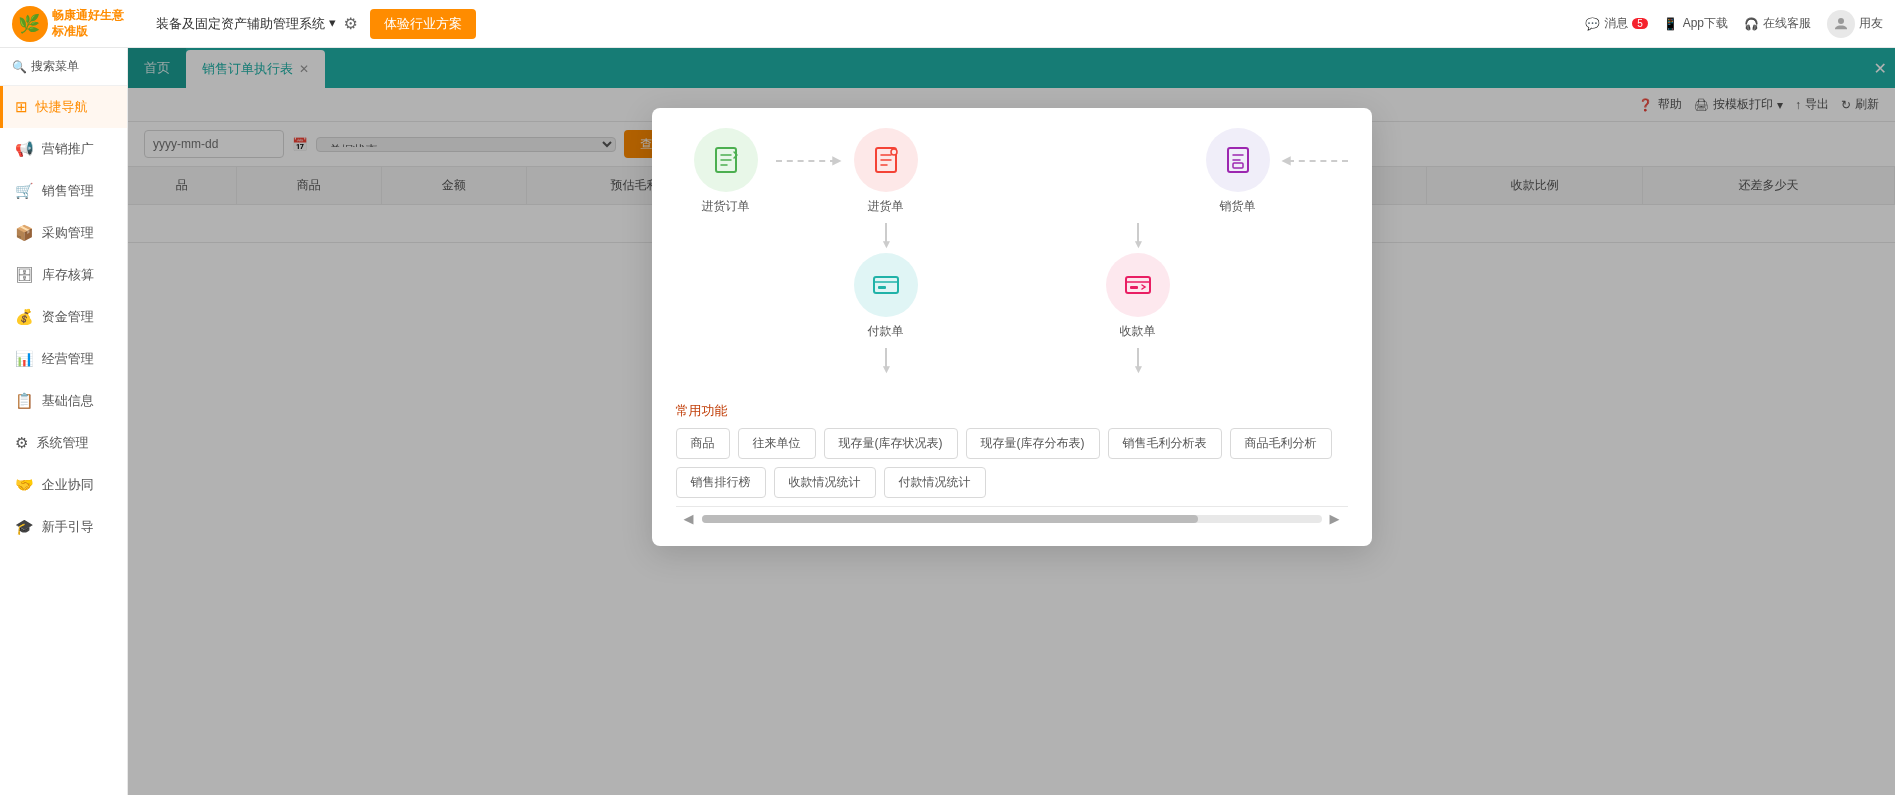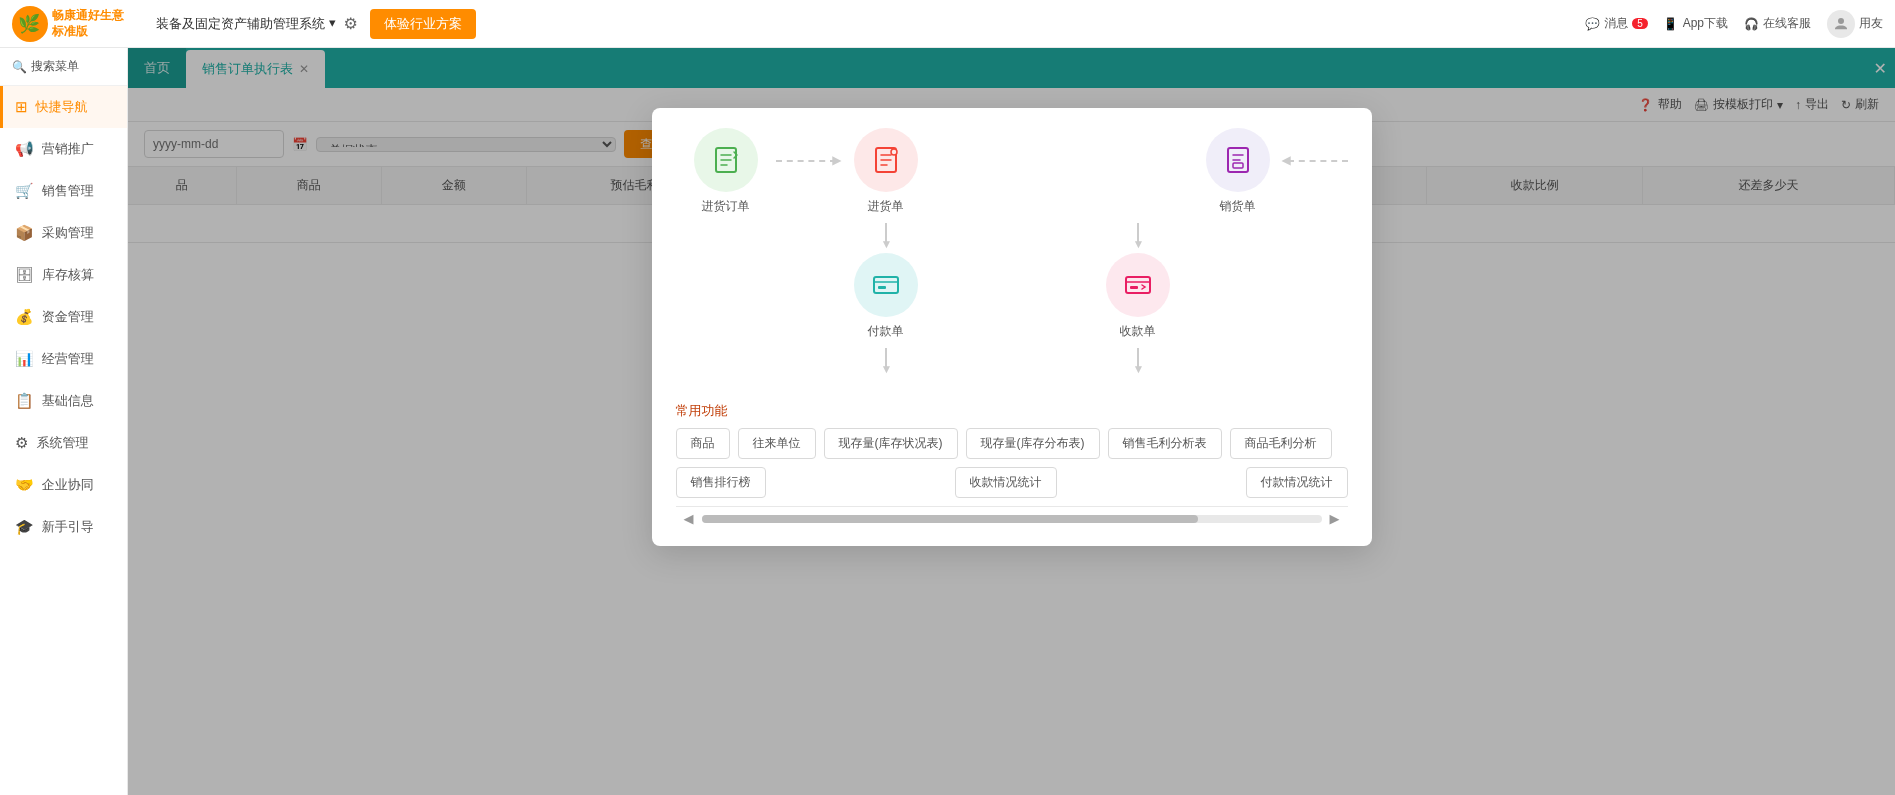--- a/index.html
+++ b/index.html
@@ -394,21 +394,21 @@
         <div class="common-functions">
           <div class="common-title">常用功能</div>
           <div class="func-buttons">
             <button class="func-btn">商品</button>
             <button class="func-btn">往来单位</button>
             <button class="func-btn">现存量(库存状况表)</button>
             <button class="func-btn">现存量(库存分布表)</button>
             <button class="func-btn">销售毛利分析表</button>
             <button class="func-btn">商品毛利分析</button>
           </div>
-          <div class="func-buttons" style="margin-top:8px;justify-content:space-between;">
+          <div class="func-buttons" style="margin-top:8px;">
             <button class="func-btn">销售排行榜</button>
             <button class="func-btn">收款情况统计</button>
             <button class="func-btn">付款情况统计</button>
           </div>
         </div>
 
         <div class="scroll-hint">
           <span style="color:#999;cursor:pointer;">◀</span>
           <div class="scroll-track">
             <div class="scroll-thumb"></div>

